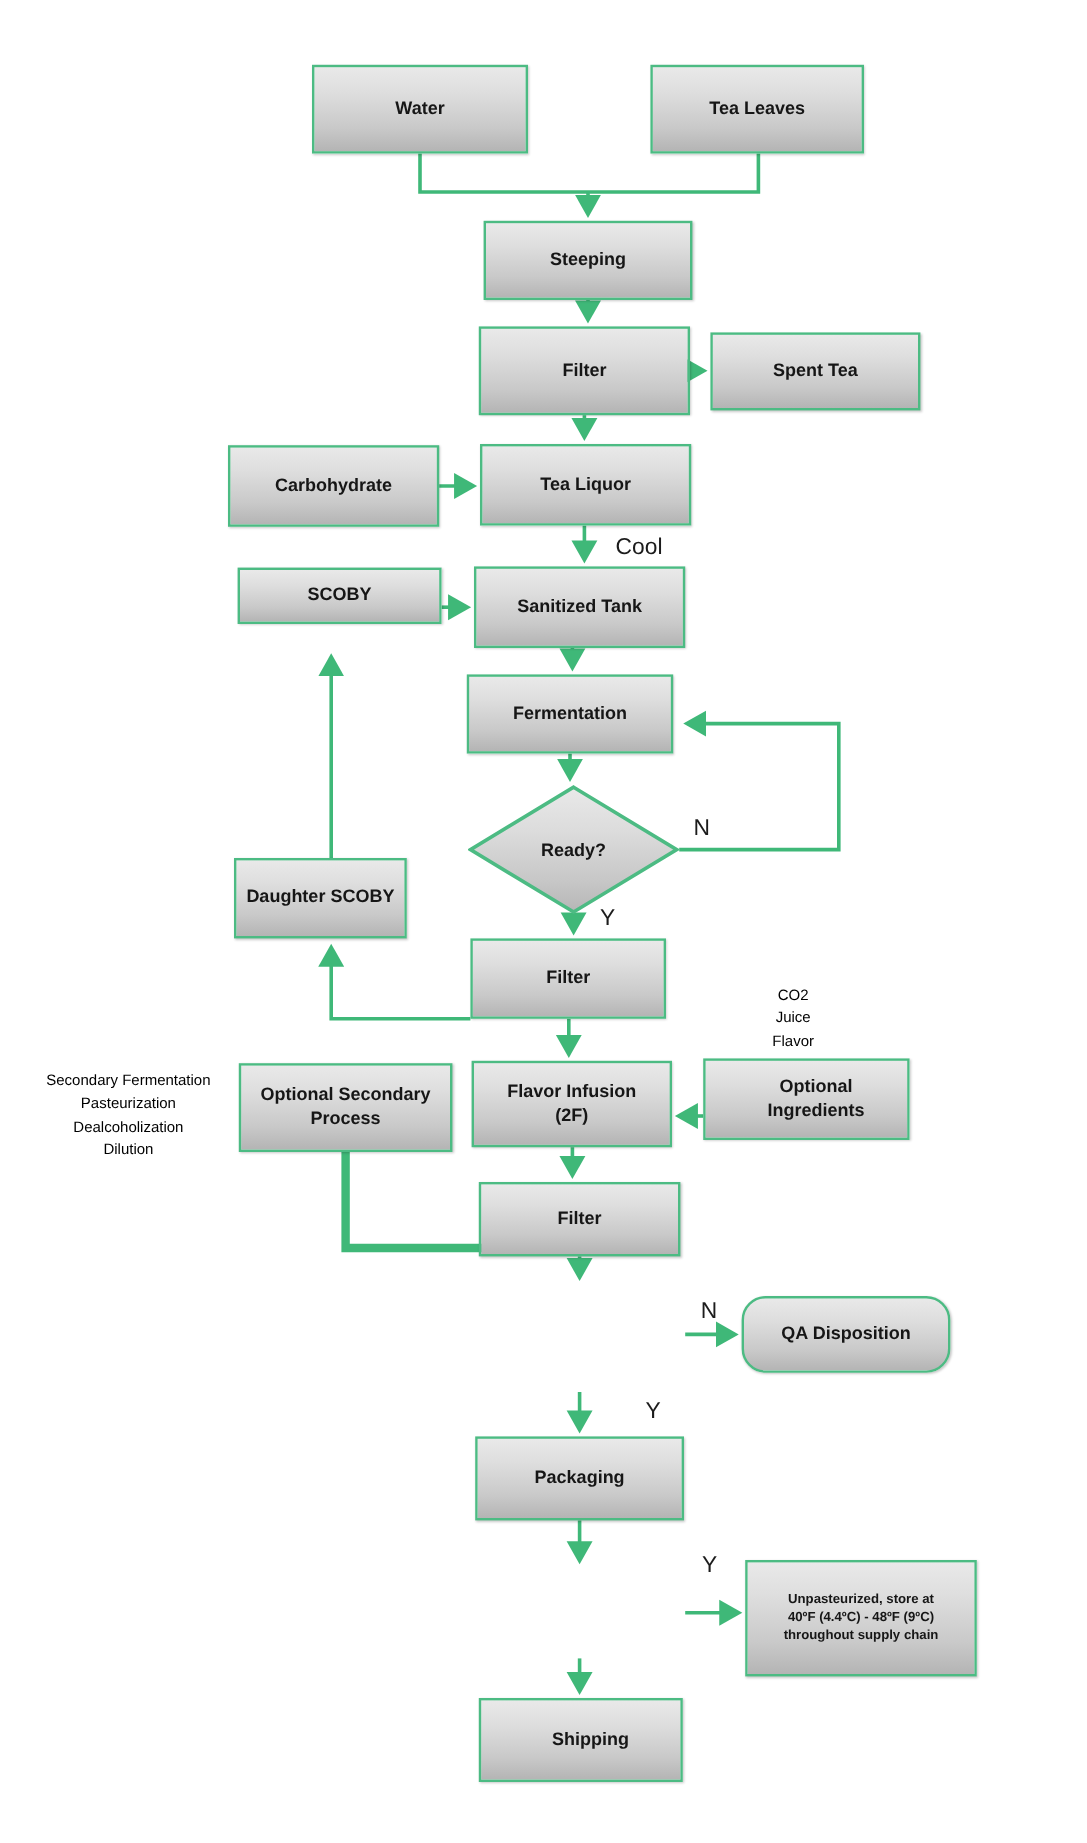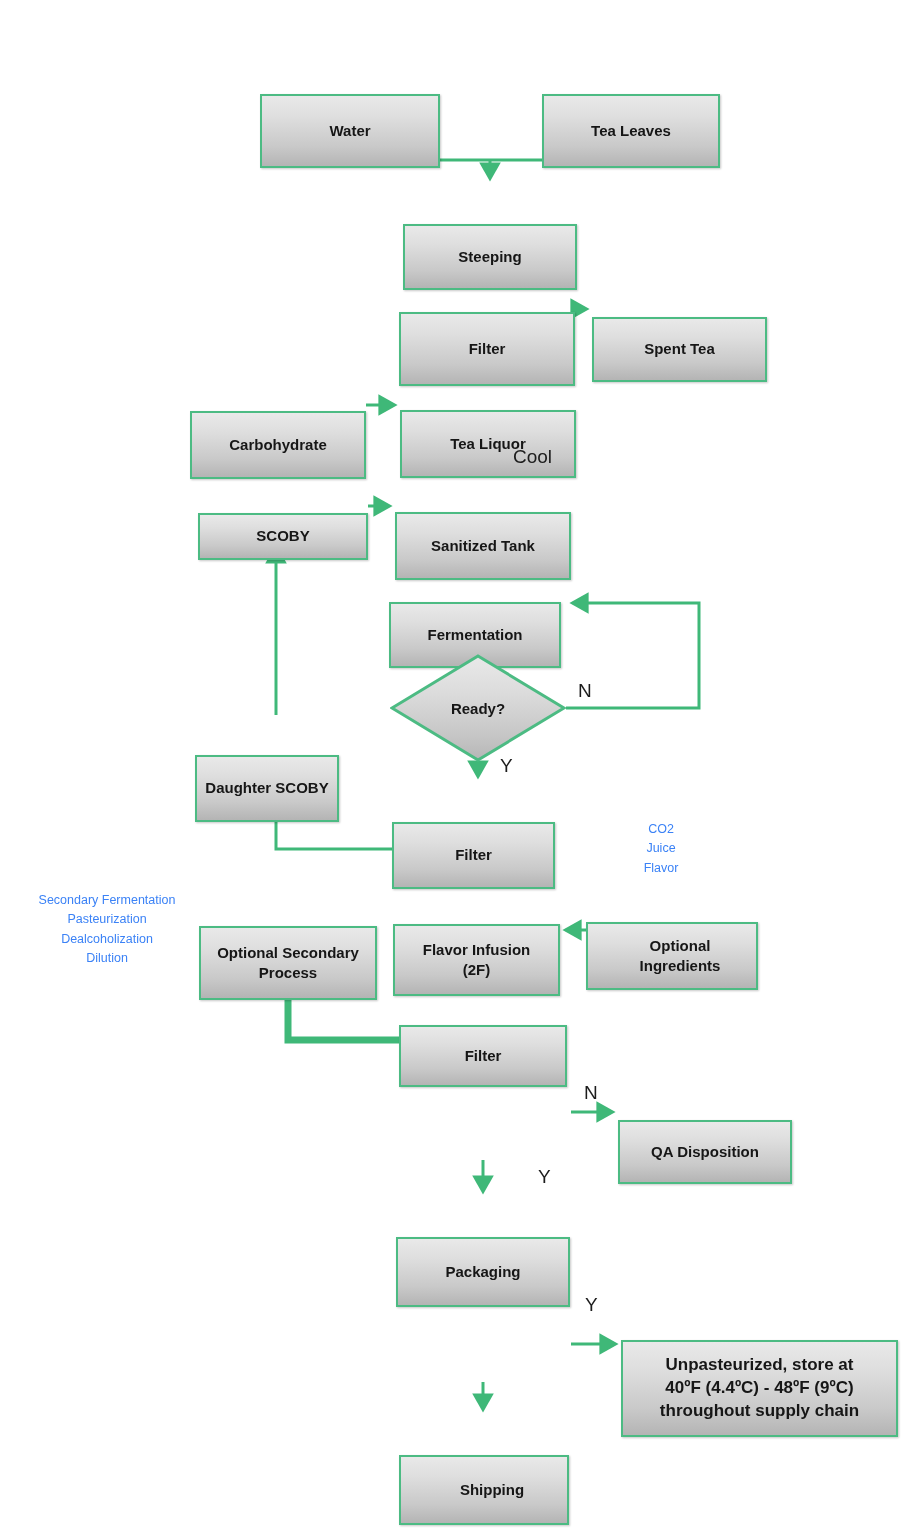--- a/index.html
+++ b/index.html
@@ -32,21 +32,20 @@
     box-shadow: 1px 1px 2px rgba(0,0,0,0.22);
     display: flex;
     align-items: center;
     justify-content: center;
     text-align: center;
     font-weight: bold;
     font-size: 15px;
     color: #161616;
     line-height: 1.35;
     padding: 2px 6px;
-    margin-top: 40px;
   }
   .node .lbl { display: block; white-space: pre-line; }
   .diamond {
     position: absolute;
     display: flex;
     align-items: center;
     justify-content: center;
   }
   .diamond .dshape {
     position: absolute;
@@ -58,21 +57,21 @@
     position: relative;
     z-index: 2;
     font-weight: bold;
     font-size: 15px;
     color: #161616;
     text-align: center;
   }
   .note {
     position: absolute;
     font-size: 12.5px;
-    color: #3b82f6;
+    color: #000000;
     line-height: 1.55;
     text-align: center;
     white-space: pre-line;
     font-weight: normal;
   }
   .edge-label {
     position: absolute;
     font-size: 19px;
     color: #1c1c1c;
     font-weight: normal;
@@ -222,34 +221,34 @@
   <div class="node" style="left:586px;top:882px;width:172px;height:68px;padding-left:22px;">
     <span class="lbl">Optional
 Ingredients</span>
   </div>
 
   <div class="node" style="left:399px;top:985px;width:168px;height:62px;">
     <span class="lbl">Filter</span>
   </div>
 
 
-  <div class="node" style="left:618px;top:1080px;width:174px;height:64px;">
+  <div class="node" style="left:618px;top:1080px;width:174px;height:64px;border-radius:20px;">
     <span class="lbl">QA Disposition</span>
   </div>
 
   <div class="node" style="left:396px;top:1197px;width:174px;height:70px;">
     <span class="lbl">Packaging</span>
   </div>
 
 
   <div class="node" style="left:399px;top:1415px;width:170px;height:70px;padding-left:22px;">
     <span class="lbl">Shipping</span>
   </div>
 
-  <div class="node" style="left:621px;top:1300px;width:277px;height:97px;font-size:17px;">
+  <div class="node" style="left:621px;top:1300px;width:193px;height:97px;font-size:11px;">
     <span class="lbl">Unpasteurized, store at
 40ºF (4.4ºC) - 48ºF (9ºC)
 throughout supply chain</span>
   </div>
 
   <div class="note" style="left:22px;top:891px;width:170px;">Secondary Fermentation
 Pasteurization
 Dealcoholization
 Dilution</div>
 

